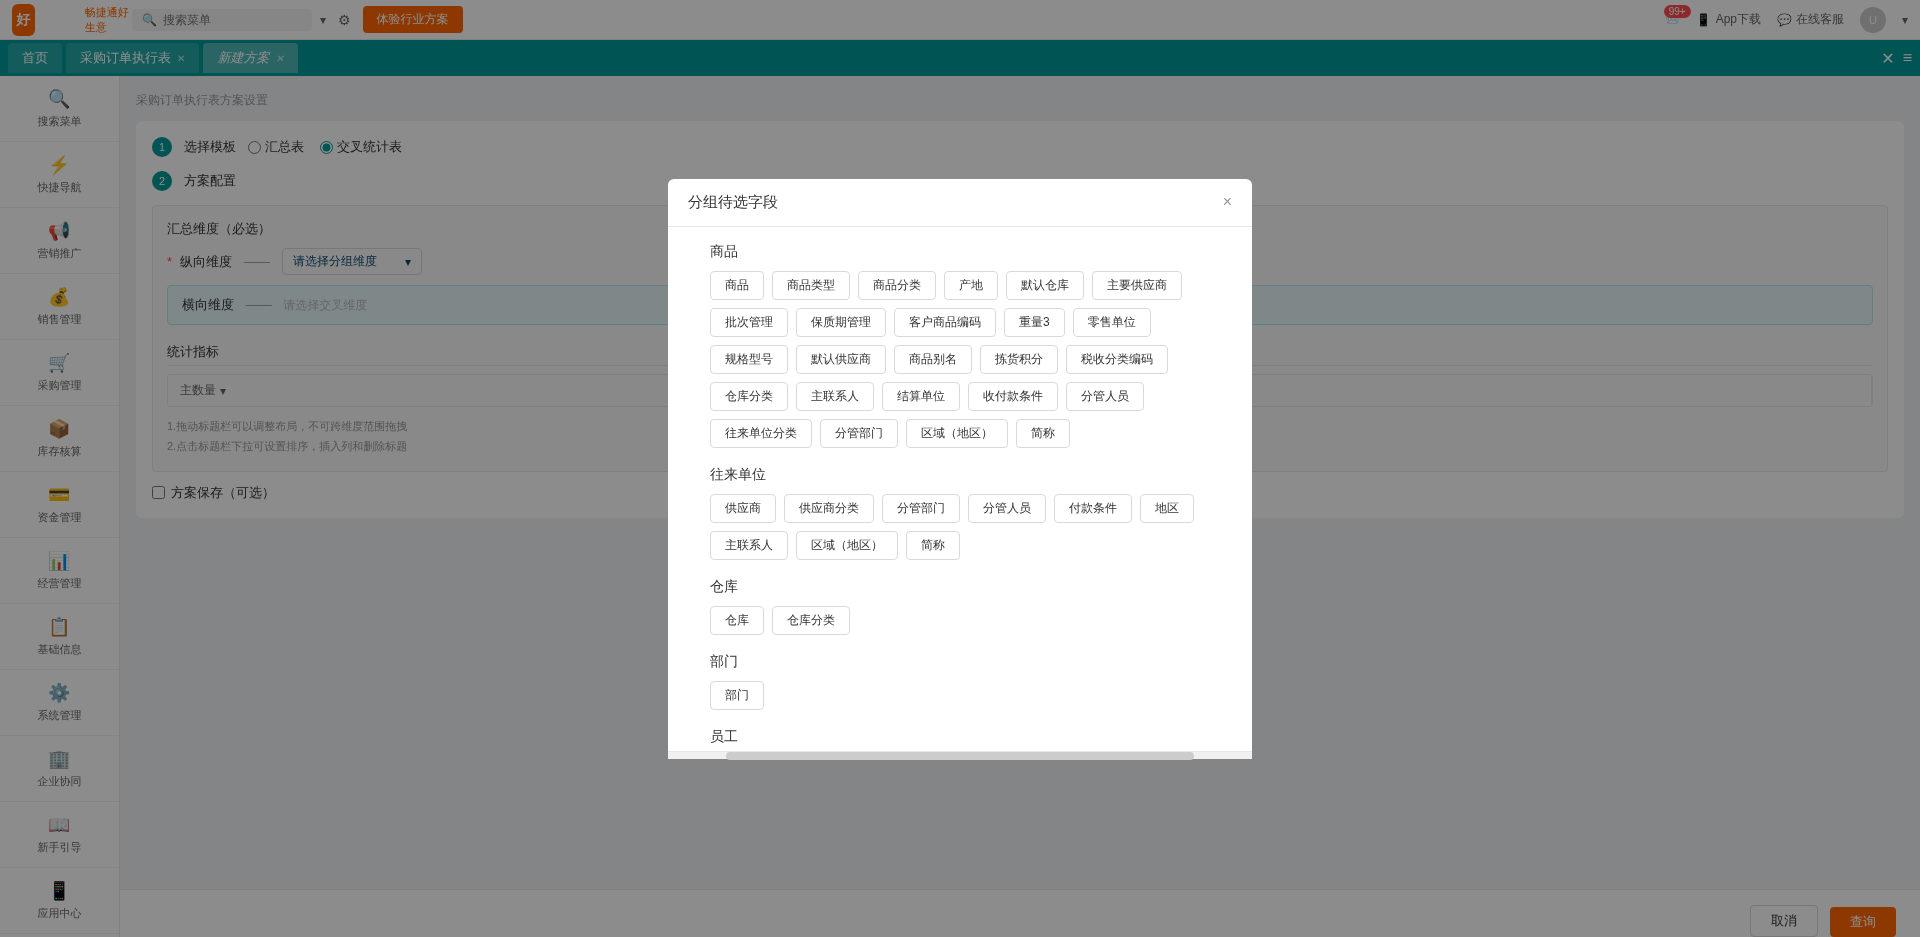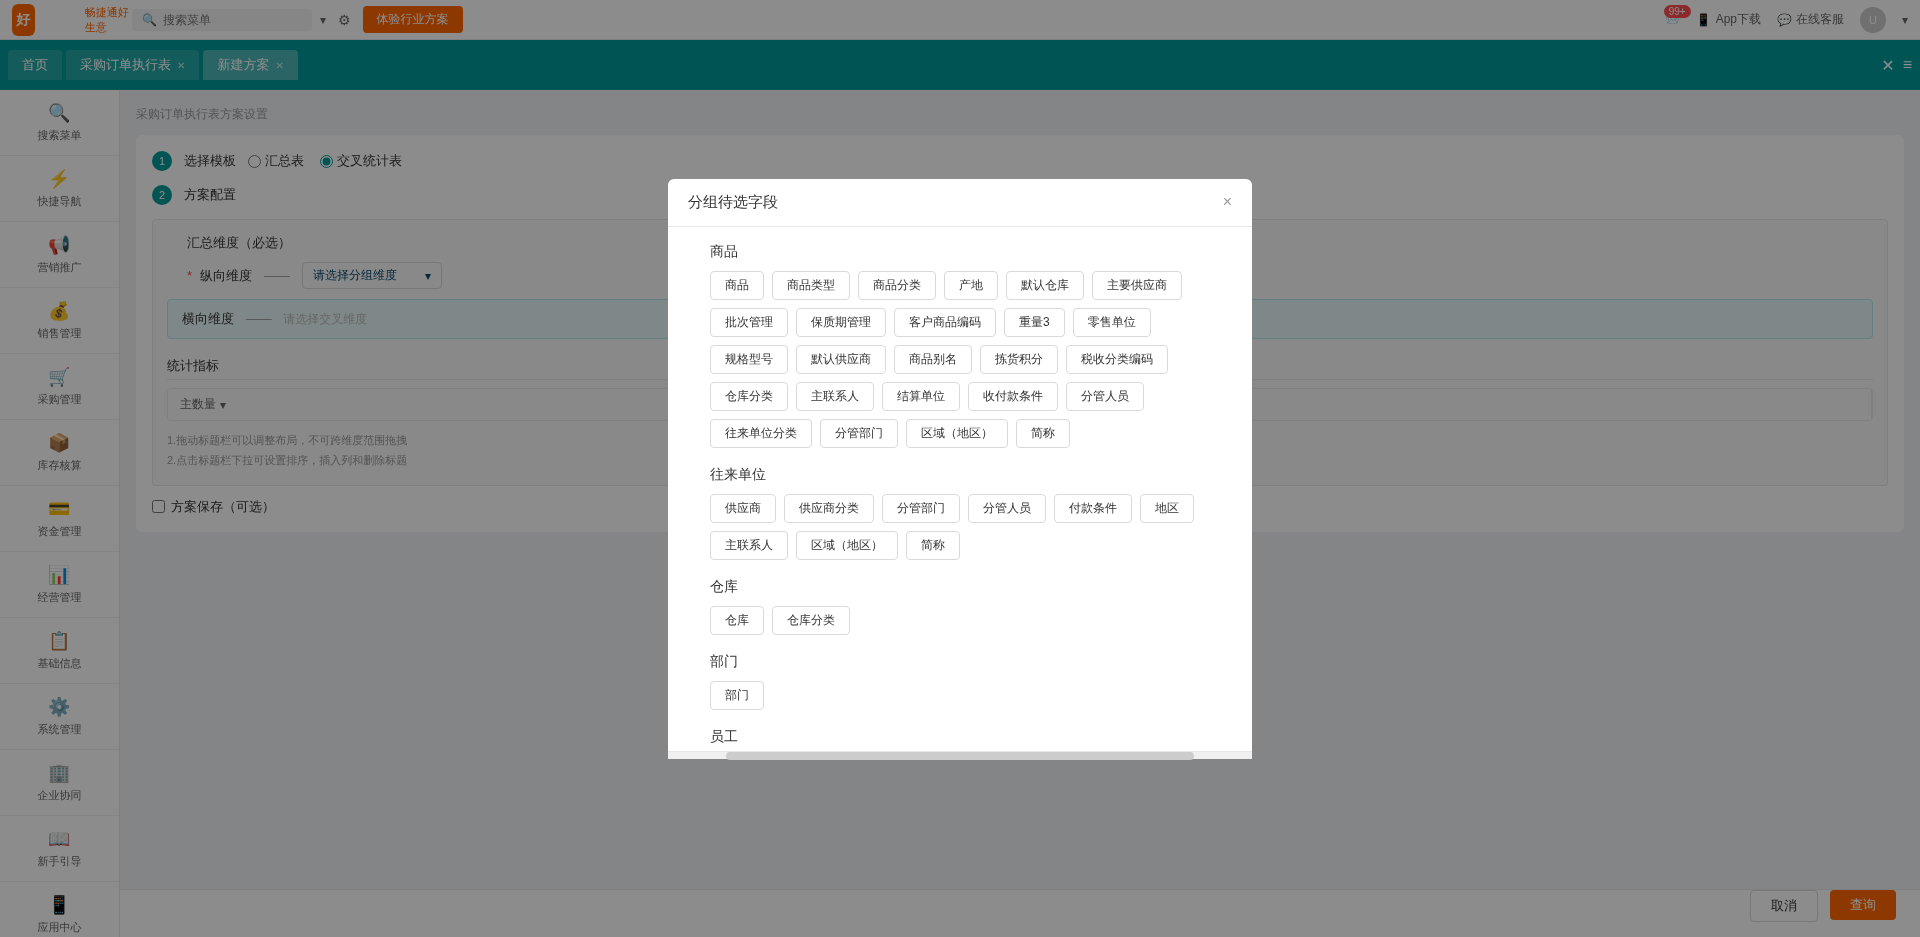--- a/index.html
+++ b/index.html
@@ -99,39 +99,39 @@
       background: #ccc;
       display: flex;
       align-items: center;
       justify-content: center;
       color: white;
       font-size: 11px;
     }
 
     
     .tab-bar {
-      height: 50px;
+      height: 36px;
       background: #009999;
       display: flex;
       align-items: center;
       padding: 0 8px;
     }
     .tab-item {
       display: flex;
       align-items: center;
       padding: 6px 14px;
       background: rgba(255,255,255,0.15);
       color: white;
       font-size: 13px;
       border-radius: 4px 4px 0 0;
       margin-right: 4px;
       cursor: pointer;
       height: 30px;
     }
-    .tab-item.active { background: rgba(255,255,255,0.3); }
+    .tab-item.active { background: rgba(255,255,255,0.3); font-style: italic; }
     .tab-close { margin-left: 6px; font-size: 10px; opacity: 0.7; }
     .tab-controls { margin-left: auto; display: flex; gap: 8px; color: white; font-size: 16px; cursor: pointer; }
 
     
     .main-layout { display: flex; height: calc(100vh - 76px); }
 
     
     .sidebar {
       width: 120px;
       background: #fff;
@@ -206,21 +206,20 @@
       border: 1px solid #e8e8e8;
       border-radius: 4px;
       padding: 14px;
       margin-top: 4px;
     }
     .config-row {
       display: flex;
       align-items: center;
       margin-bottom: 10px;
       gap: 8px;
-      margin-left: 20px;
     }
     .config-label { font-size: 13px; color: #333; min-width: 80px; }
     .config-required { color: #ff4d4f; }
     .config-dash { color: #999; margin: 0 4px; }
     .config-placeholder { color: #bbb; font-size: 12px; }
 
     .dimension-select {
       border: 1px solid #d9d9d9;
       border-radius: 4px;
       padding: 4px 10px;
@@ -270,21 +269,21 @@
 
     .footer-bar {
       position: fixed;
       bottom: 0;
       left: 120px;
       right: 0;
       height: 48px;
       background: #fff;
       border-top: 1px solid #e8e8e8;
       display: flex;
-      align-items: flex-start;
+      align-items: flex-end;
       justify-content: flex-end;
       padding: 0 24px;
       gap: 12px;
     }
     .btn-cancel {
       border: 1px solid #d9d9d9;
       background: #fff;
       border-radius: 4px;
       padding: 6px 20px;
       font-size: 13px;

